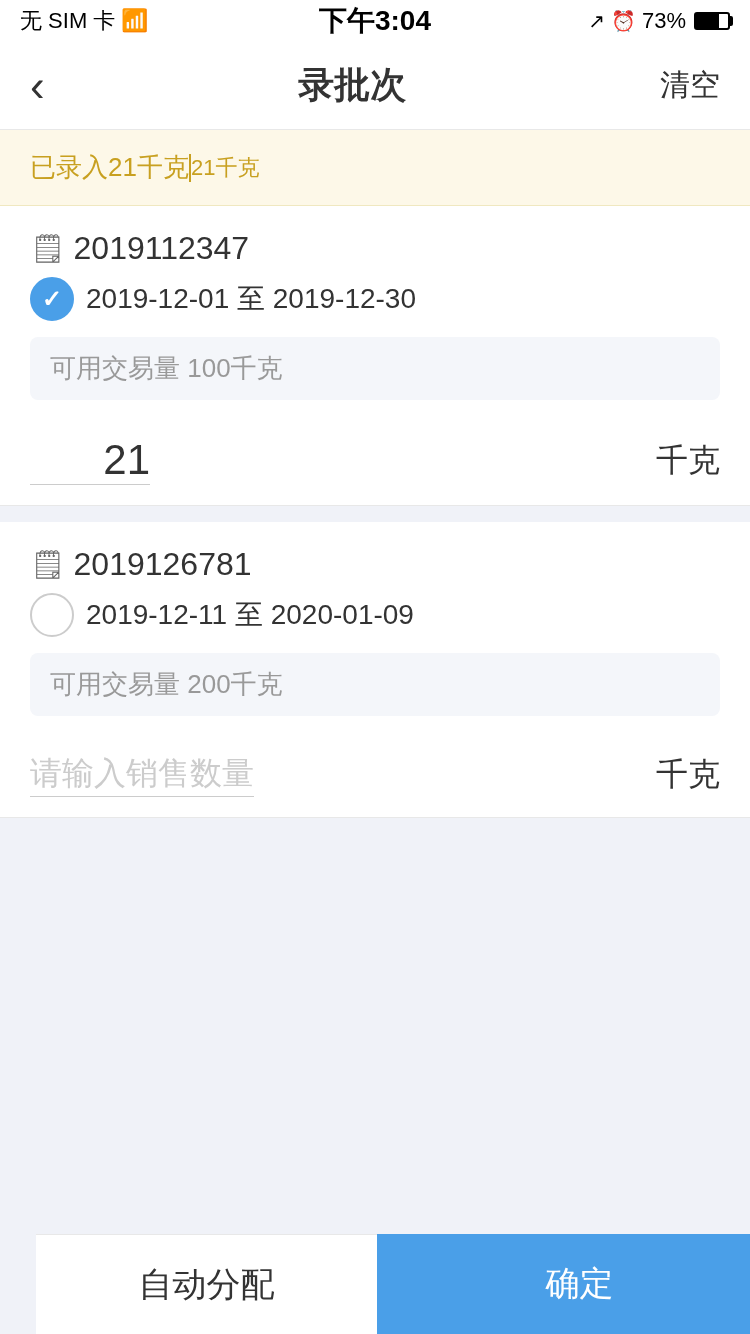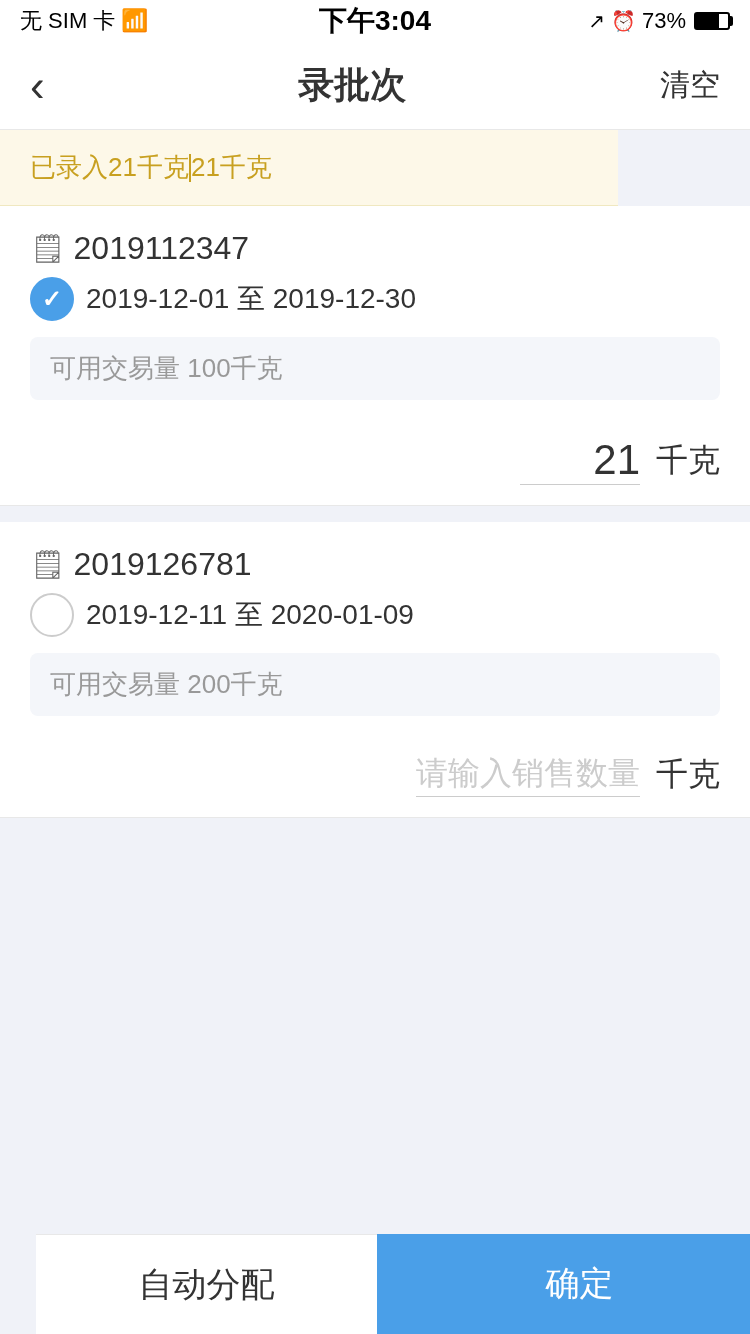--- a/index.html
+++ b/index.html
@@ -69,38 +69,38 @@
       color: #333;
     }
     .nav-clear {
       font-size: 30px;
       color: #333;
       cursor: pointer;
     }
 
     
     .summary-banner {
-      width: 618px;
+      width: 750px;
       background: #fdf8e8;
       padding: 20px 30px;
       display: flex;
       align-items: center;
       border-bottom: 1px solid #f0e8c0;
     }
     .summary-label {
       font-size: 26px;
       color: #c8a020;
     }
     .summary-divider {
       width: 2px;
       height: 28px;
       background: #c8a020;
     }
     .summary-value {
-      font-size: 26px;
+      font-size: 22px;
       color: #c8a020;
     }
 
     
     .batch-item {
       background: #fff;
       padding: 24px 30px 0 30px;
       margin-bottom: 0;
     }
     .batch-header {
@@ -154,21 +154,21 @@
       padding: 14px 20px;
       font-size: 26px;
       color: #999;
       margin: 0 0 20px 0;
     }
 
     
     .qty-row {
       display: flex;
       align-items: center;
-      justify-content: flex-end;
+      justify-content: space-between;
       gap: 16px;
       padding: 16px 30px 20px 30px;
       background: #fff;
       border-bottom: 1px solid #e8e8e8;
     }
     .qty-value {
       font-size: 42px;
       color: #333;
       font-weight: 400;
     }

